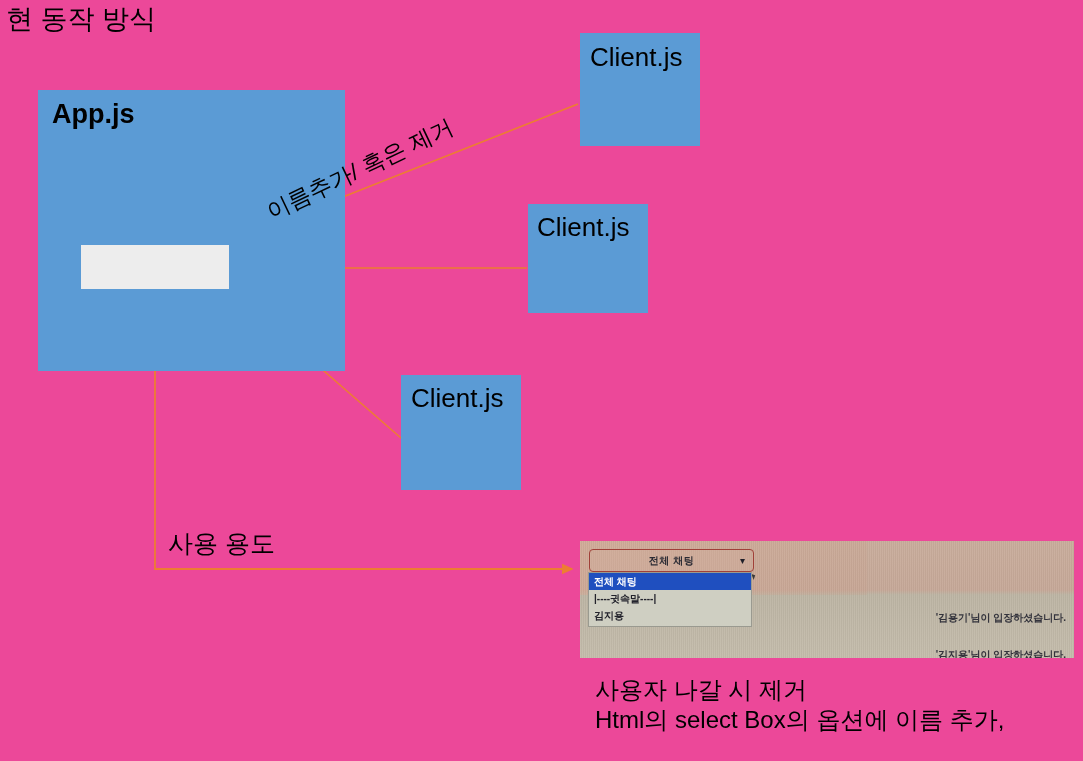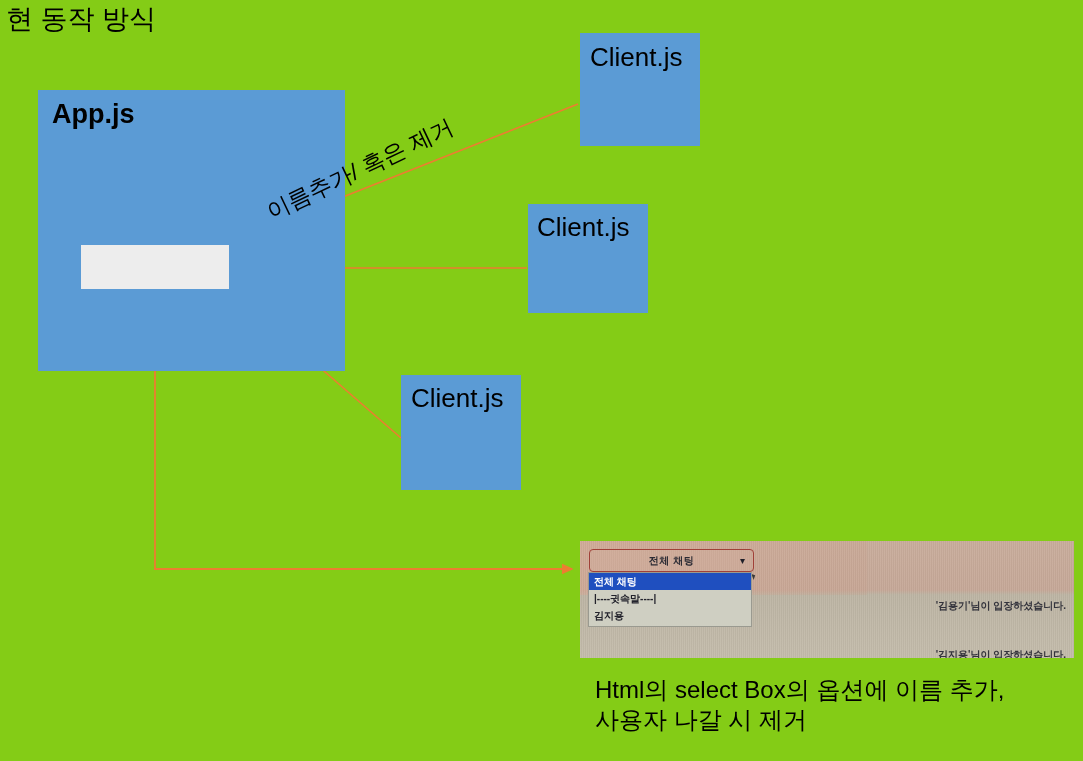--- a/index.html
+++ b/index.html
@@ -8,21 +8,21 @@
     background: #ffffff;
   }
   body {
     font-family: "Liberation Sans", "DejaVu Sans", sans-serif;
     color: #000000;
   }
   #canvas {
     position: relative;
     width: 1083px;
     height: 761px;
-    background: #84cc16;
+    background: #ec4899;
     overflow: hidden;
   }
   .slide-title {
     position: absolute;
     left: 6px;
     top: 2px;
     font-size: 27px;
     line-height: 34px;
     color: #000000;
     white-space: nowrap;
@@ -216,21 +216,21 @@
     color: #ffffff;
   }
   .chat-line {
     position: absolute;
     right: 8px;
     font-size: 10px;
     font-weight: bold;
     color: #33333c;
     white-space: nowrap;
   }
-  #chat-line-1 { top: 58px; margin-left: 48px; }
+  #chat-line-1 { top: 70px; margin-left: 48px; }
   #chat-line-2 { top: 107px; }
   #caption {
     position: absolute;
     left: 595px;
     top: 675px;
     width: 470px;
     font-size: 24px;
     line-height: 30px;
     color: #000000;
   }
@@ -270,20 +270,21 @@
   <div class="node-box" id="client-box-2"></div>
   <div class="node-label" id="client-label-2">Client.js</div>
 
   <div class="node-box" id="client-box-3"></div>
   <div class="node-label" id="client-label-3">Client.js</div>
 
   <div id="array-box"></div>
 
   <div class="rot-label" id="add-remove-label">이름추가/ 혹은 제거</div>
 
+  <div id="usage-label">사용 용도</div>
 
   <div id="photo">
     <div id="photo-tint"></div>
     <div id="photo-noise"></div>
 
     <div id="select-closed">
       <span id="select-closed-text">전체 채팅</span>
       <span id="select-caret">▾</span>
       <span id="cursor-arrow"></span>
     </div>
@@ -292,17 +293,17 @@
       <div class="opt selected">전체 채팅</div>
       <div class="opt">|----귓속말----|</div>
       <div class="opt">김지용</div>
     </div>
 
     <div class="chat-line" id="chat-line-1">'김용기'님이 입장하셨습니다.</div>
     <div class="chat-line" id="chat-line-2">'김지용'님이 입장하셨습니다.</div>
   </div>
 
   <div id="caption">
+    <div>사용자 나갈 시 제거</div>
     <div>Html의 select Box의 옵션에 이름 추가,</div>
-    <div>사용자 나갈 시 제거</div>
   </div>
 
 </div>
 
 </body></html>

